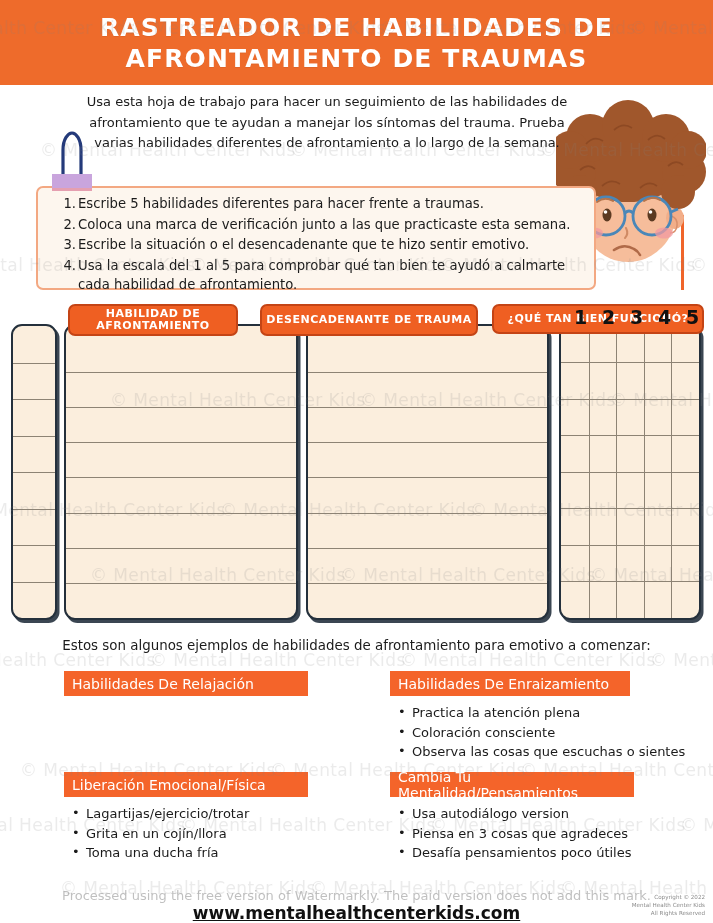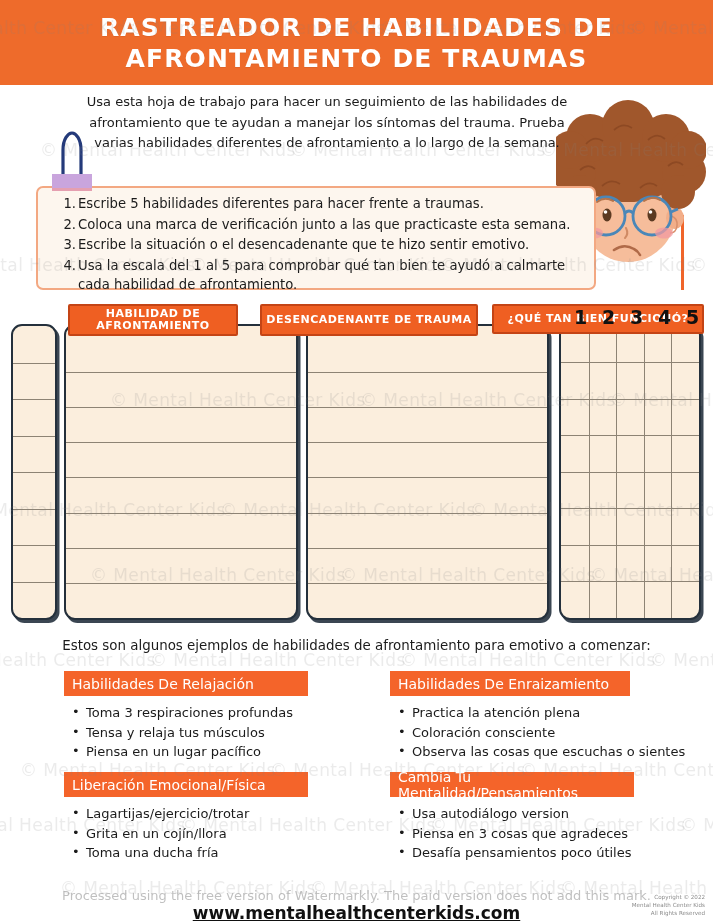--- a/index.html
+++ b/index.html
@@ -120,21 +120,21 @@
   }
   .vline {
     position: absolute; top: 0; bottom: 0;
     width: 1px; background: #8d8374;
   }
 
   .pill {
     position: absolute;
     background: #ef5f22;
     border: 2px solid #c44415;
-    border-radius: 2px;
+    border-radius: 7px;
     color: #ffffff;
     font-family: "DejaVu Sans", sans-serif;
     font-weight: bold;
     font-size: 11px;
     letter-spacing: 0.5px;
     text-align: center;
     display: flex; align-items: center; justify-content: center;
     line-height: 12.5px;
     text-transform: uppercase;
     z-index: 25;
@@ -356,25 +356,20 @@
     <div class="ratenum" style="left:560px;">1</div>
     <div class="ratenum" style="left:588px;">2</div>
     <div class="ratenum" style="left:616px;">3</div>
     <div class="ratenum" style="left:644px;">4</div>
     <div class="ratenum" style="left:672px;">5</div>
   </div>
 
   <div id="ex-lead">Estos son algunos ejemplos de habilidades de afrontamiento para emotivo a comenzar:</div>
 
   <div class="exbox" style="left:64px; top:671px; width:244px; height:25px;">Habilidades De Relajación</div>
-  <div class="exlist" style="left:70px; top:703px; width:265px;">
-    <div class="item">Toma 3 respiraciones profundas</div>
-    <div class="item">Tensa y relaja tus músculos</div>
-    <div class="item">Piensa en un lugar pacífico</div>
-  </div>
 
   <div class="exbox" style="left:390px; top:671px; width:240px; height:25px;">Habilidades De Enraizamiento</div>
   <div class="exlist" style="left:396px; top:703px; width:290px;">
     <div class="item">Practica la atención plena</div>
     <div class="item">Coloración consciente</div>
     <div class="item">Observa las cosas que escuchas o sientes</div>
   </div>
 
   <div class="exbox" style="left:64px; top:772px; width:244px; height:25px;">Liberación Emocional/Física</div>
   <div class="exlist" style="left:70px; top:804px; width:265px;">

